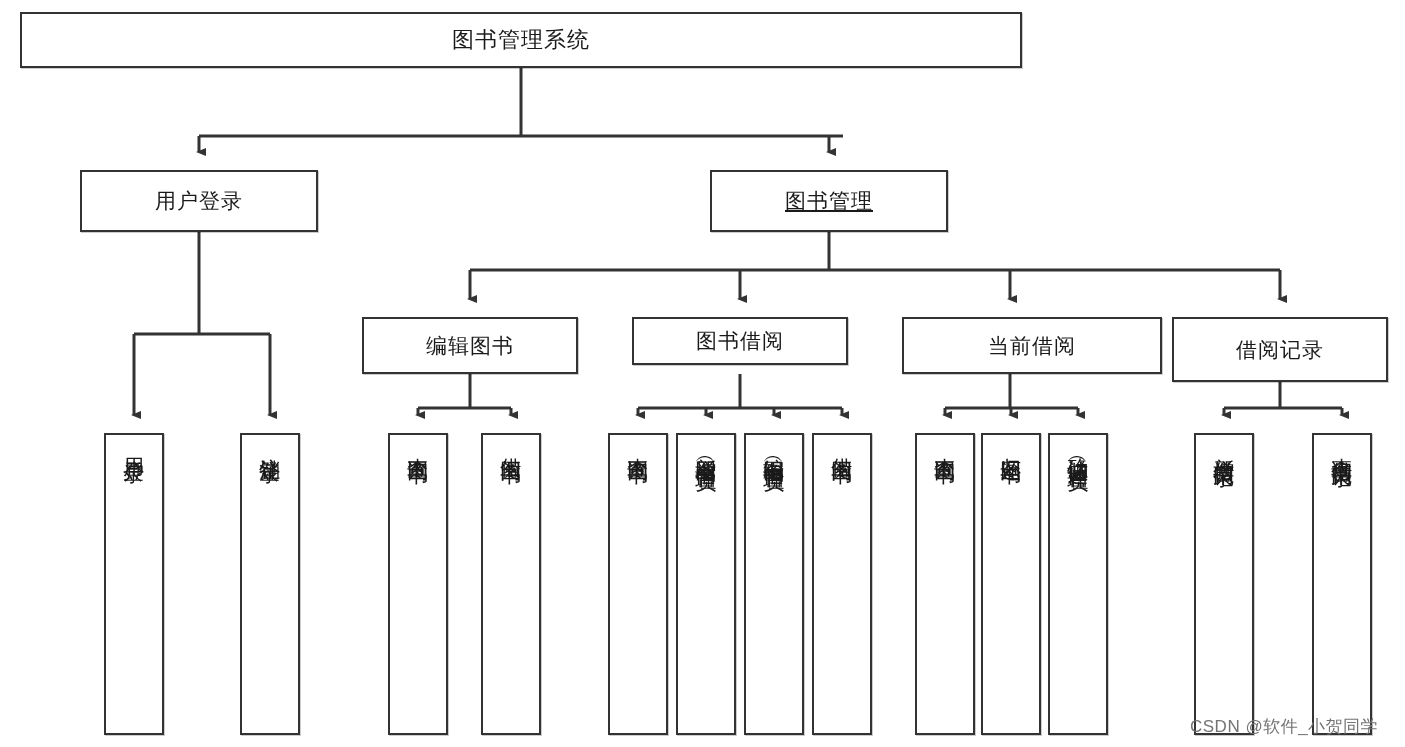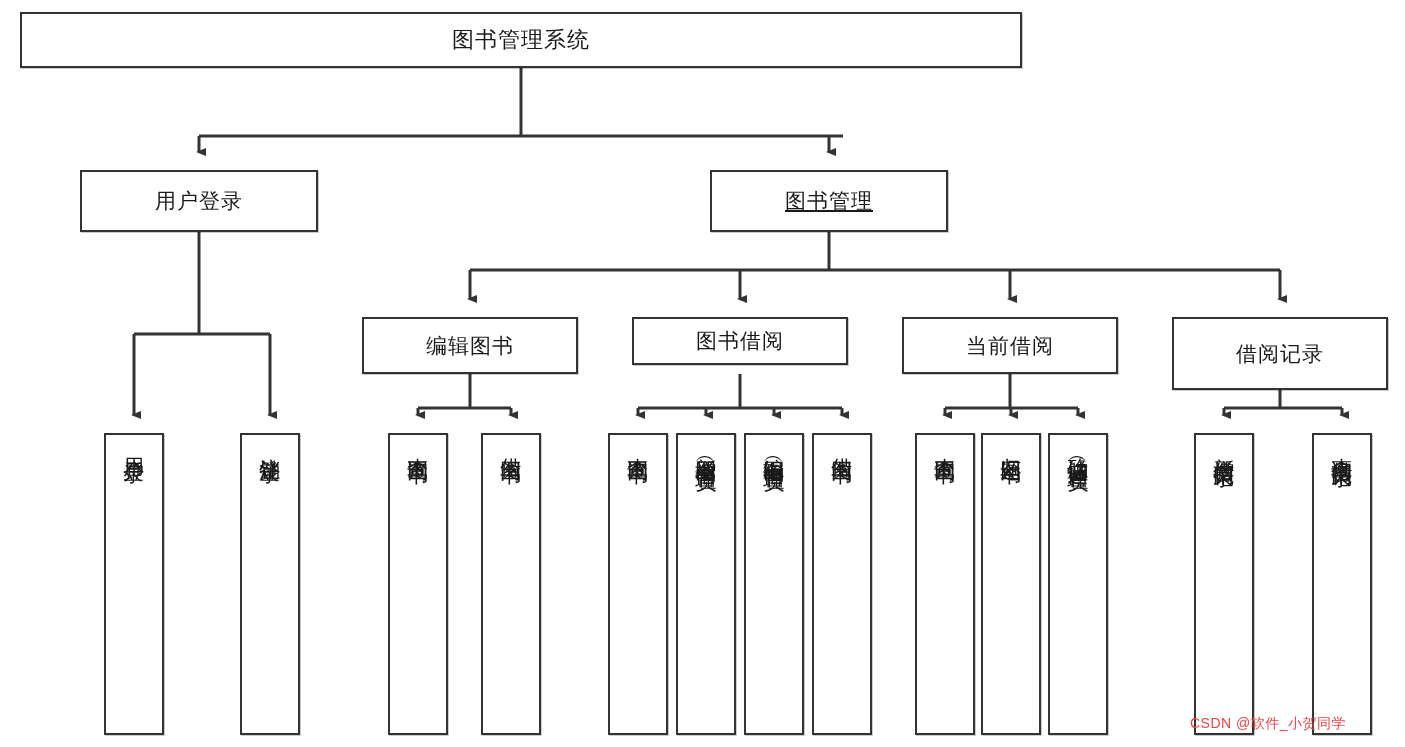--- a/index.html
+++ b/index.html
@@ -55,22 +55,22 @@
     writing-mode: vertical-rl;
     text-orientation: upright;
     font-size: 21px;
     line-height: 1.02;
     letter-spacing: 2px;
     white-space: nowrap;
     color: #1a1a1a;
   }
   .watermark {
     position: absolute;
-    font-size: 14px;
-    color: #ef4444;
+    font-size: 17px;
+    color: #737373;
     white-space: nowrap;
     letter-spacing: 0.5px;
   }
 </style>
 </head>
 <body>
 
 <div id="canvas">
 
   <svg class="edges" viewBox="0 0 1405 747" xmlns="http://www.w3.org/2000/svg">
@@ -133,24 +133,24 @@
   <div class="node h" style="left:710px; top:170px; width:238px; height:62px;text-decoration:underline;">
     <span>图书管理</span>
   </div>
 
   <div class="node h" style="left:362px; top:317px; width:216px; height:57px;">
     <span>编辑图书</span>
   </div>
   <div class="node h" style="left:632px; top:317px; width:216px; height:48px;">
     <span>图书借阅</span>
   </div>
-  <div class="node h" style="left:902px; top:317px; width:216px; height:57px;">
+  <div class="node h" style="left:902px; top:317px; width:260px; height:57px;">
     <span>当前借阅</span>
   </div>
-  <div class="node h" style="left:1172px; top:317px; width:216px; height:73px;">
+  <div class="node h" style="left:1172px; top:317px; width:216px; height:65px;">
     <span>借阅记录</span>
   </div>
 
   <div class="node v" style="left:104px; top:433px; width:60px; height:302px;">
     <span class="vtext">用户登录</span>
   </div>
   <div class="node v" style="left:240px; top:433px; width:60px; height:302px;">
     <span class="vtext">注销登录</span>
   </div>
 

